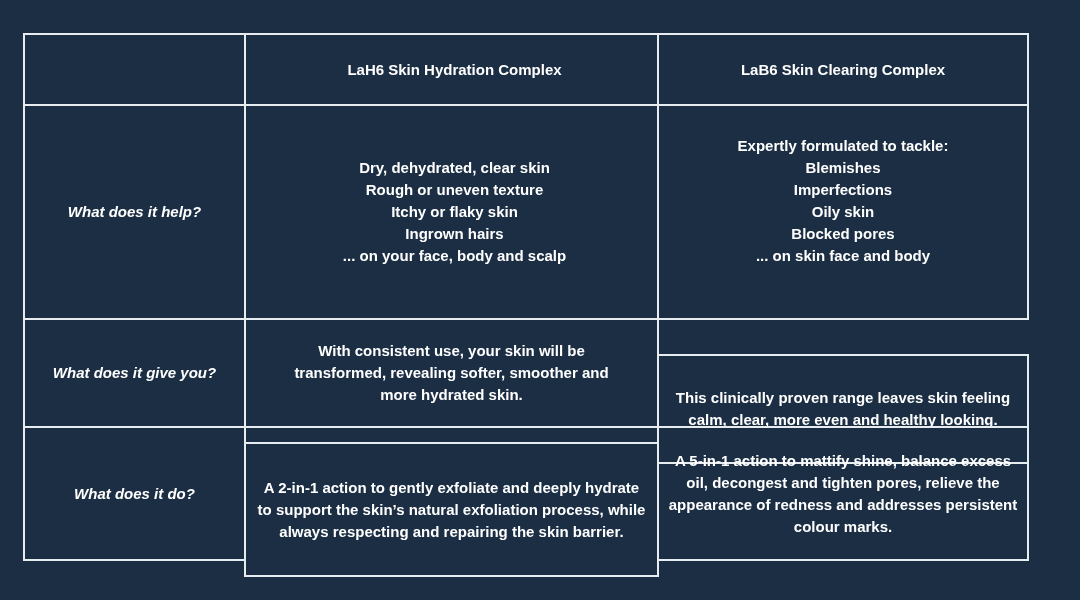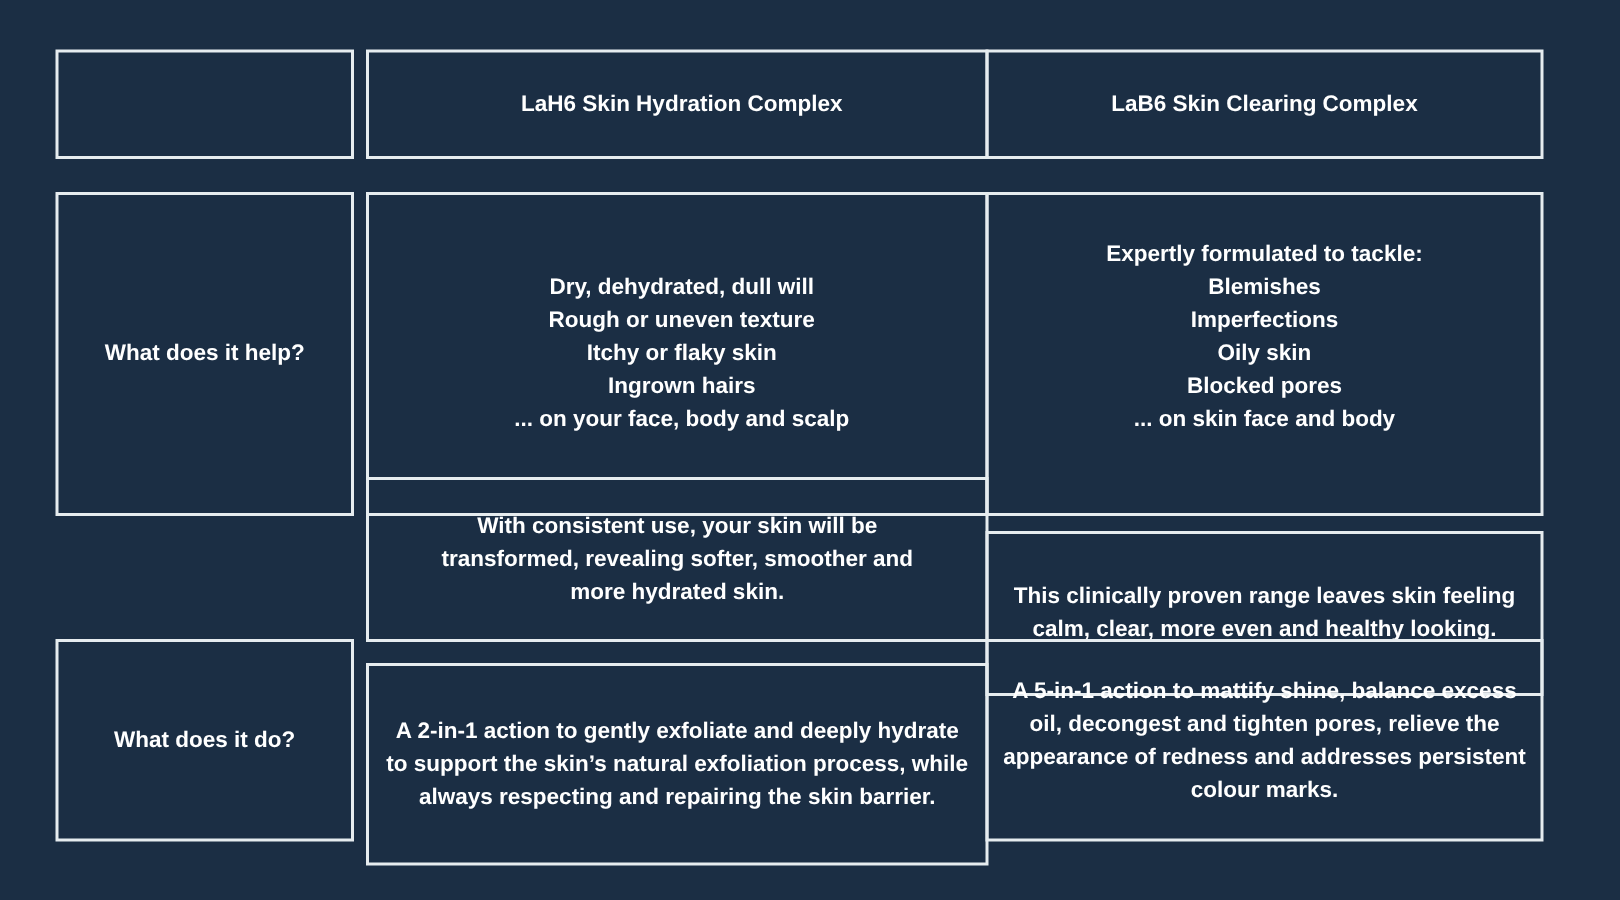--- a/index.html
+++ b/index.html
@@ -2,25 +2,25 @@
 <html><head>
 <meta charset="utf-8">
 <style>
   html, body { margin:0; padding:0; }
   body { width:1080px; height:600px; background:#1b2e44; overflow:hidden; position:relative;
          font-family:"Liberation Sans", sans-serif; color:#ffffff; }
   .tbl { position:absolute; left:23px; top:33px; width:1035px; height:528px; }
   .cell { position:absolute; box-sizing:border-box; border:2px solid #e6ecef; display:flex;
           align-items:center; justify-content:center; text-align:center; font-weight:bold;
           font-size:15px; line-height:22px; padding:0 10px; }
-  .c0 { left:14px; width:199px; }
+  .c0 { left:0; width:223px;font-style:italic; }
   .c1 { left:221px; width:415px;padding-left:16px; }
   .c2 { left:634px; width:372px; }
   .r0 { top:0; height:73px; }
-  .r1 { top:71px; height:216px;margin-top:24px; }
+  .r1 { top:71px; height:216px; }
   .r2 { top:285px; height:110px; }
   .r3 { top:393px; height:135px; }
   .lines { display:flex; flex-direction:column; align-items:center; }
 </style>
 </head>
 <body>
 
 <div class="tbl">
   <div class="cell c0 r0">
       <span></span>
@@ -30,38 +30,41 @@
     </div>
   <div class="cell c2 r0">
       <span>LaB6 Skin Clearing Complex</span>
     </div>
 
   <div class="cell c0 r1">
       <span>What does it help?</span>
     </div>
   <div class="cell c1 r1">
     <div class="lines">
-      <span>Dry, dehydrated, dull will</span>
+      <span>Dry, dehydrated, clear skin</span>
       <span>Rough or uneven texture</span>
       <span>Itchy or flaky skin</span>
       <span>Ingrown hairs</span>
       <span>... on your face, body and scalp</span>
     </div>
   </div>
   <div class="cell c2 r1" style="align-items:flex-start;padding-top:29px;">
     <div class="lines">
       <span>Expertly formulated to tackle:</span>
       <span>Blemishes</span>
       <span>Imperfections</span>
       <span>Oily skin</span>
       <span>Blocked pores</span>
       <span>... on skin face and body</span>
     </div>
   </div>
 
+  <div class="cell c0 r2">
+      <span>What does it give you?</span>
+    </div>
   <div class="cell c1 r2" style="padding:16px 40px;">
       <span>With consistent use, your skin will be transformed, revealing softer, smoother and more hydrated skin.</span>
     </div>
   <div class="cell c2 r2" style="padding:0 12px;margin-top:36px;">
       <span>This clinically proven range leaves skin feeling calm, clear, more even and healthy looking.</span>
     </div>
 
   <div class="cell c0 r3">
       <span>What does it do?</span>
     </div>

